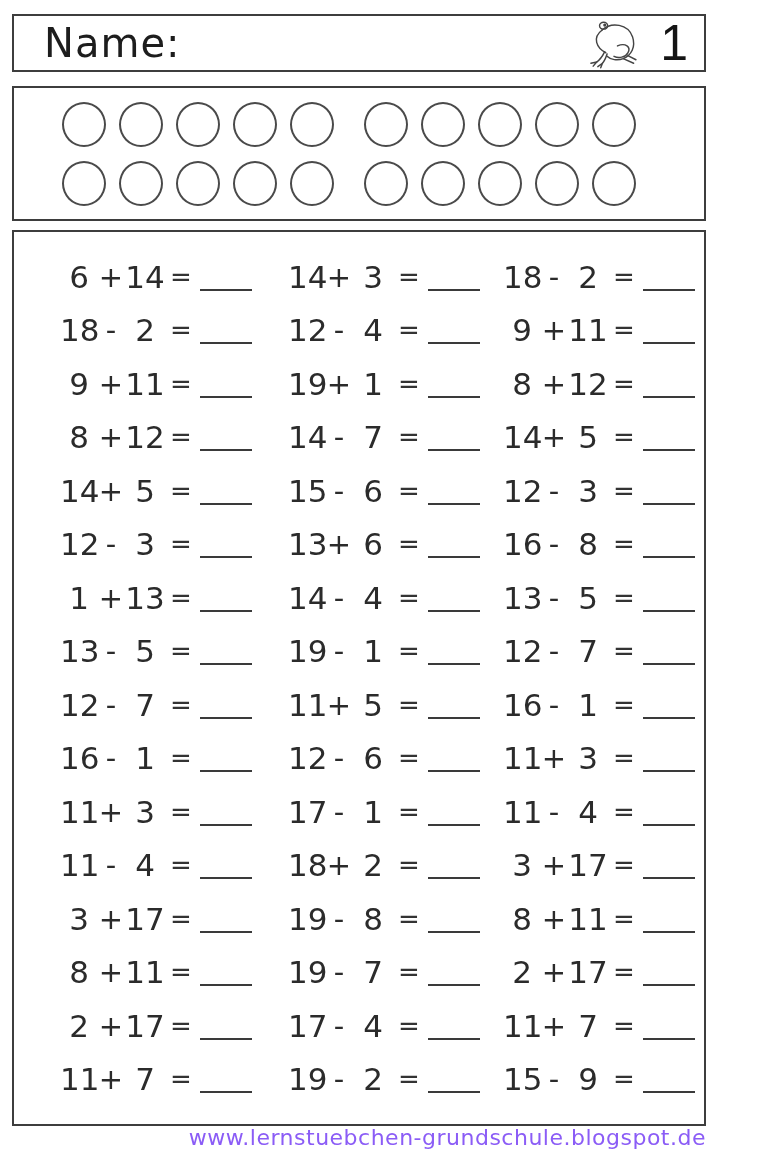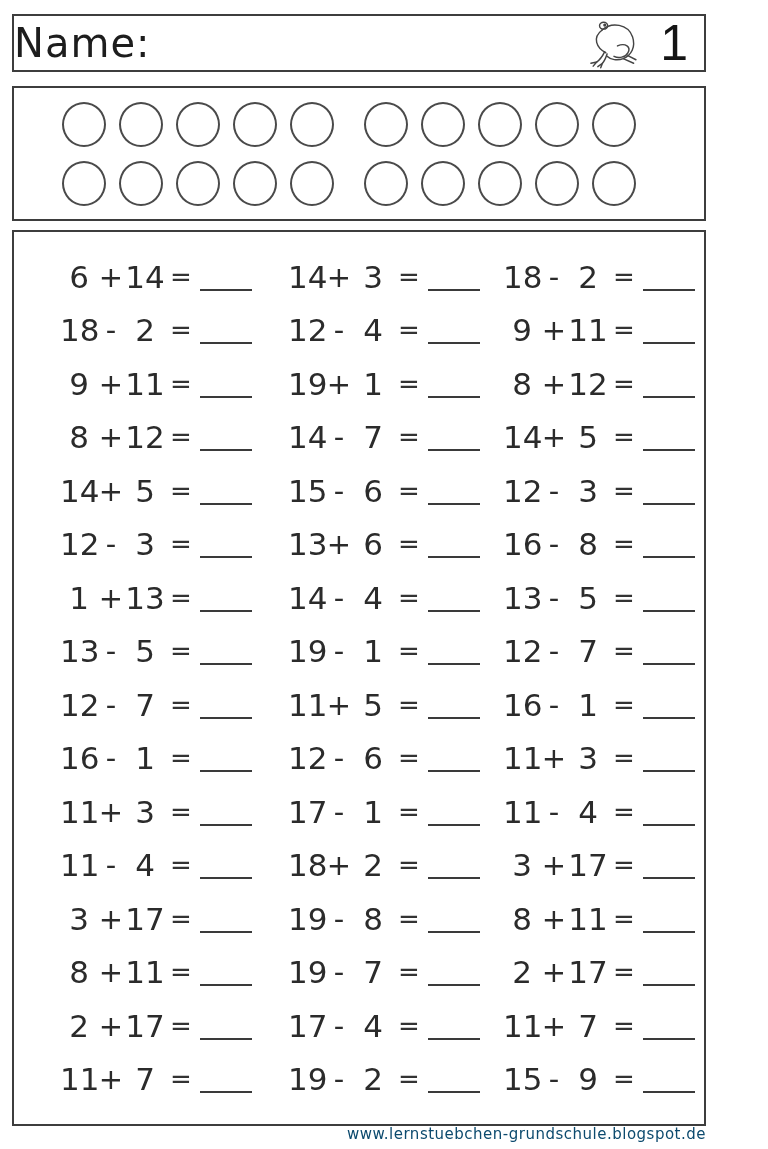--- a/index.html
+++ b/index.html
@@ -14,20 +14,21 @@
   }
   
   .header-box {
     position: absolute; left: 12px; top: 14px;
     width: 694px; height: 58px;
     border: 2px solid #3d3d3d;
     background: #fff;
     display: flex; align-items: center;
   }
   .name-label {
+    margin-left: 30px;
     font-size: 40px; letter-spacing: 1px; color: #1d1d1d;
   }
   .frog { margin-left: auto; margin-right: 14px; width: 64px; height: 52px; }
   .page-number {
     font-family: "Liberation Sans", sans-serif;
     font-size: 50px; color: #141414;
     margin-right: 16px; line-height: 52px;
   }
   
   .circles-box {
@@ -65,21 +66,21 @@
   .cell .eq { width: 30px; text-align: center; font-size: 26px; color: #333; }
   .cell .blank {
     display: inline-block; width: 52px; height: 0;
     border-bottom: 2px solid #3a3a3a;
     transform: translateY(13px);
     margin-left: 4px;
   }
   
   .footer-url {
     position: absolute; top: 1125px; right: 62px;
-    font-size: 15px; color: #0c4a6e; letter-spacing: 0.5px;
+    font-size: 22px; color: #8b5cf6; letter-spacing: 0.5px;
   }
 </style>
 </head>
 <body>
 
 <div class="page">
 
   <div class="header-box">
     <span class="name-label">Name:</span>
     <svg class="frog" viewBox="0 0 100 90" fill="none" stroke="#444" stroke-width="2.5" stroke-linecap="round" stroke-linejoin="round">

